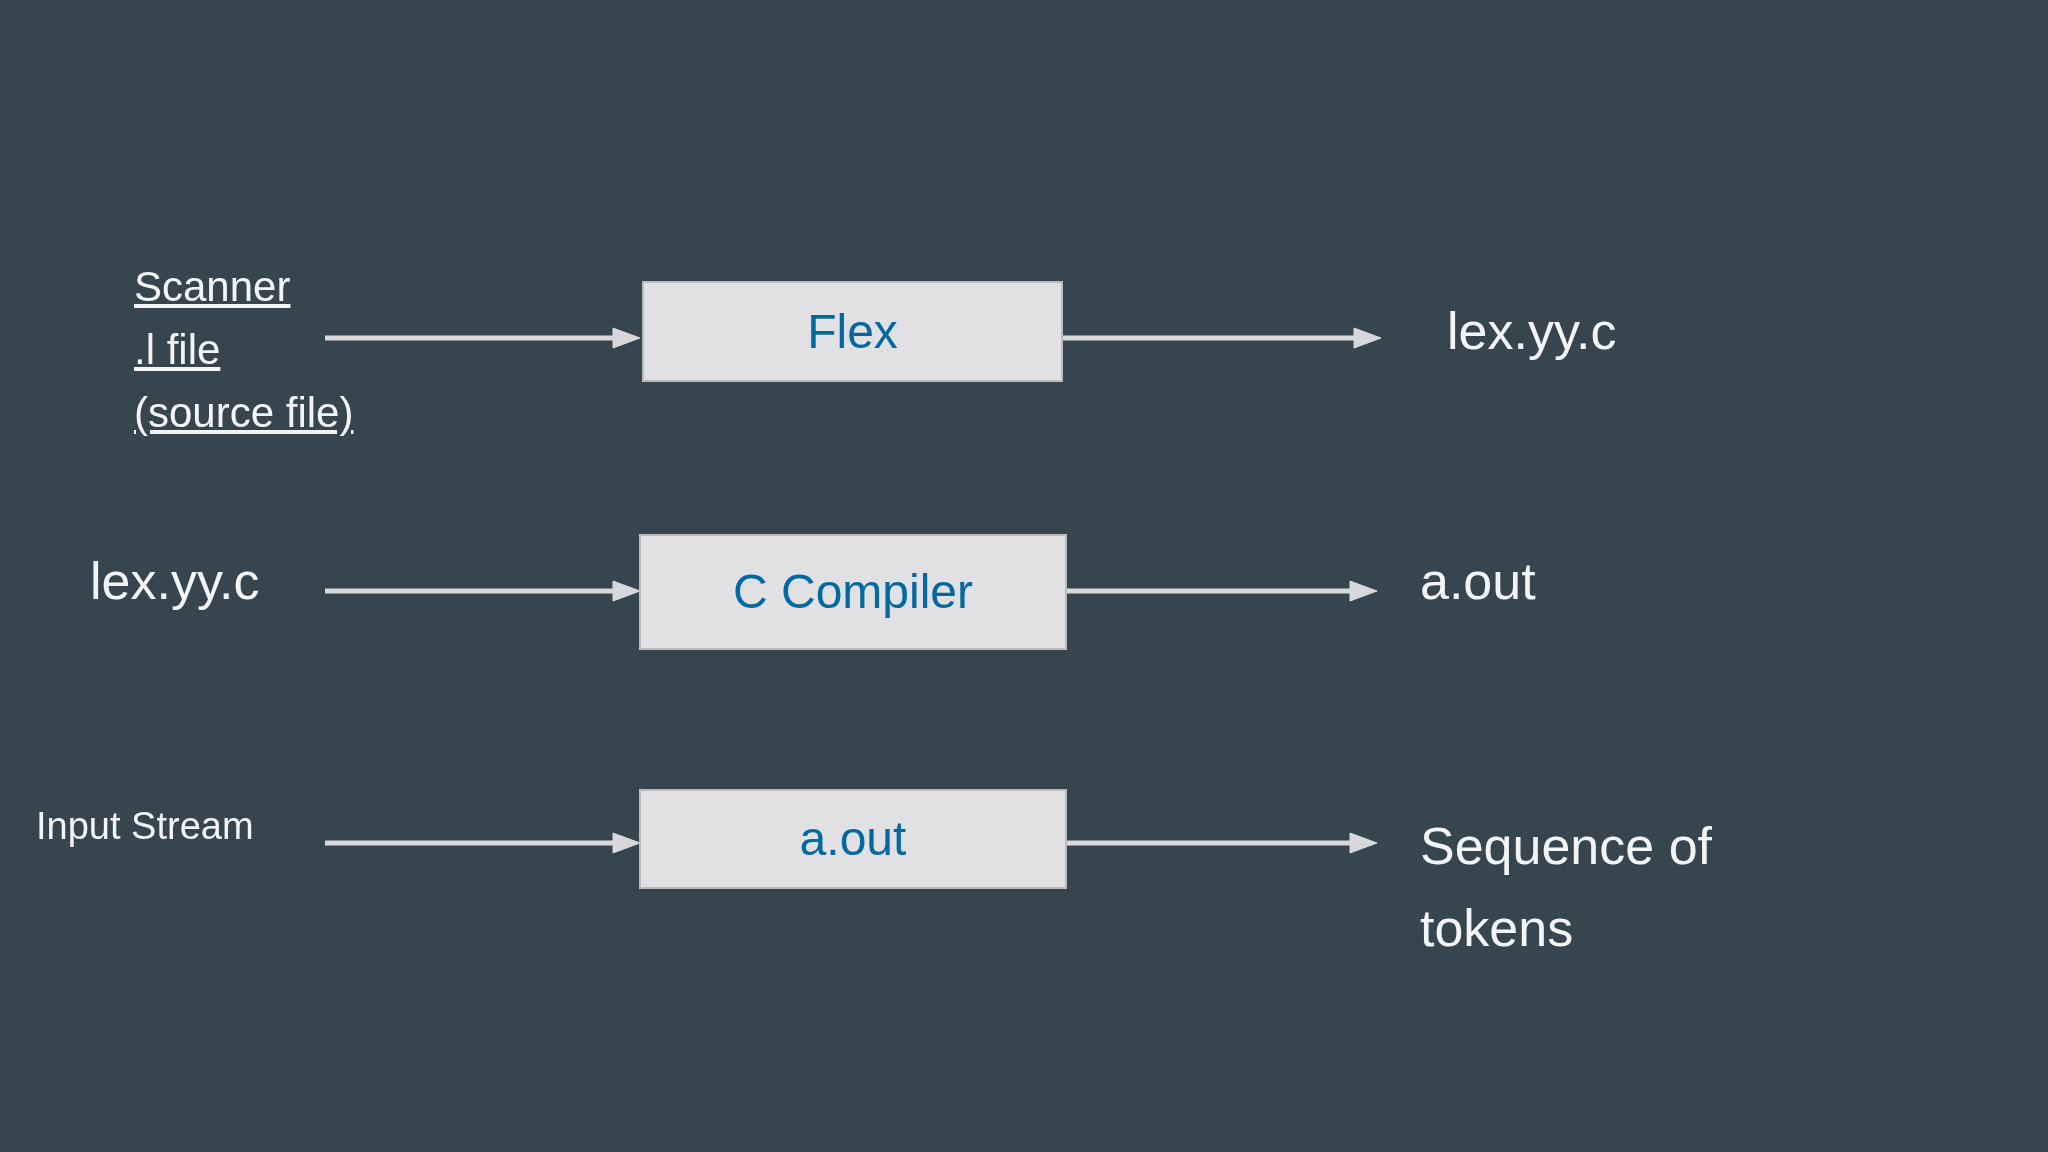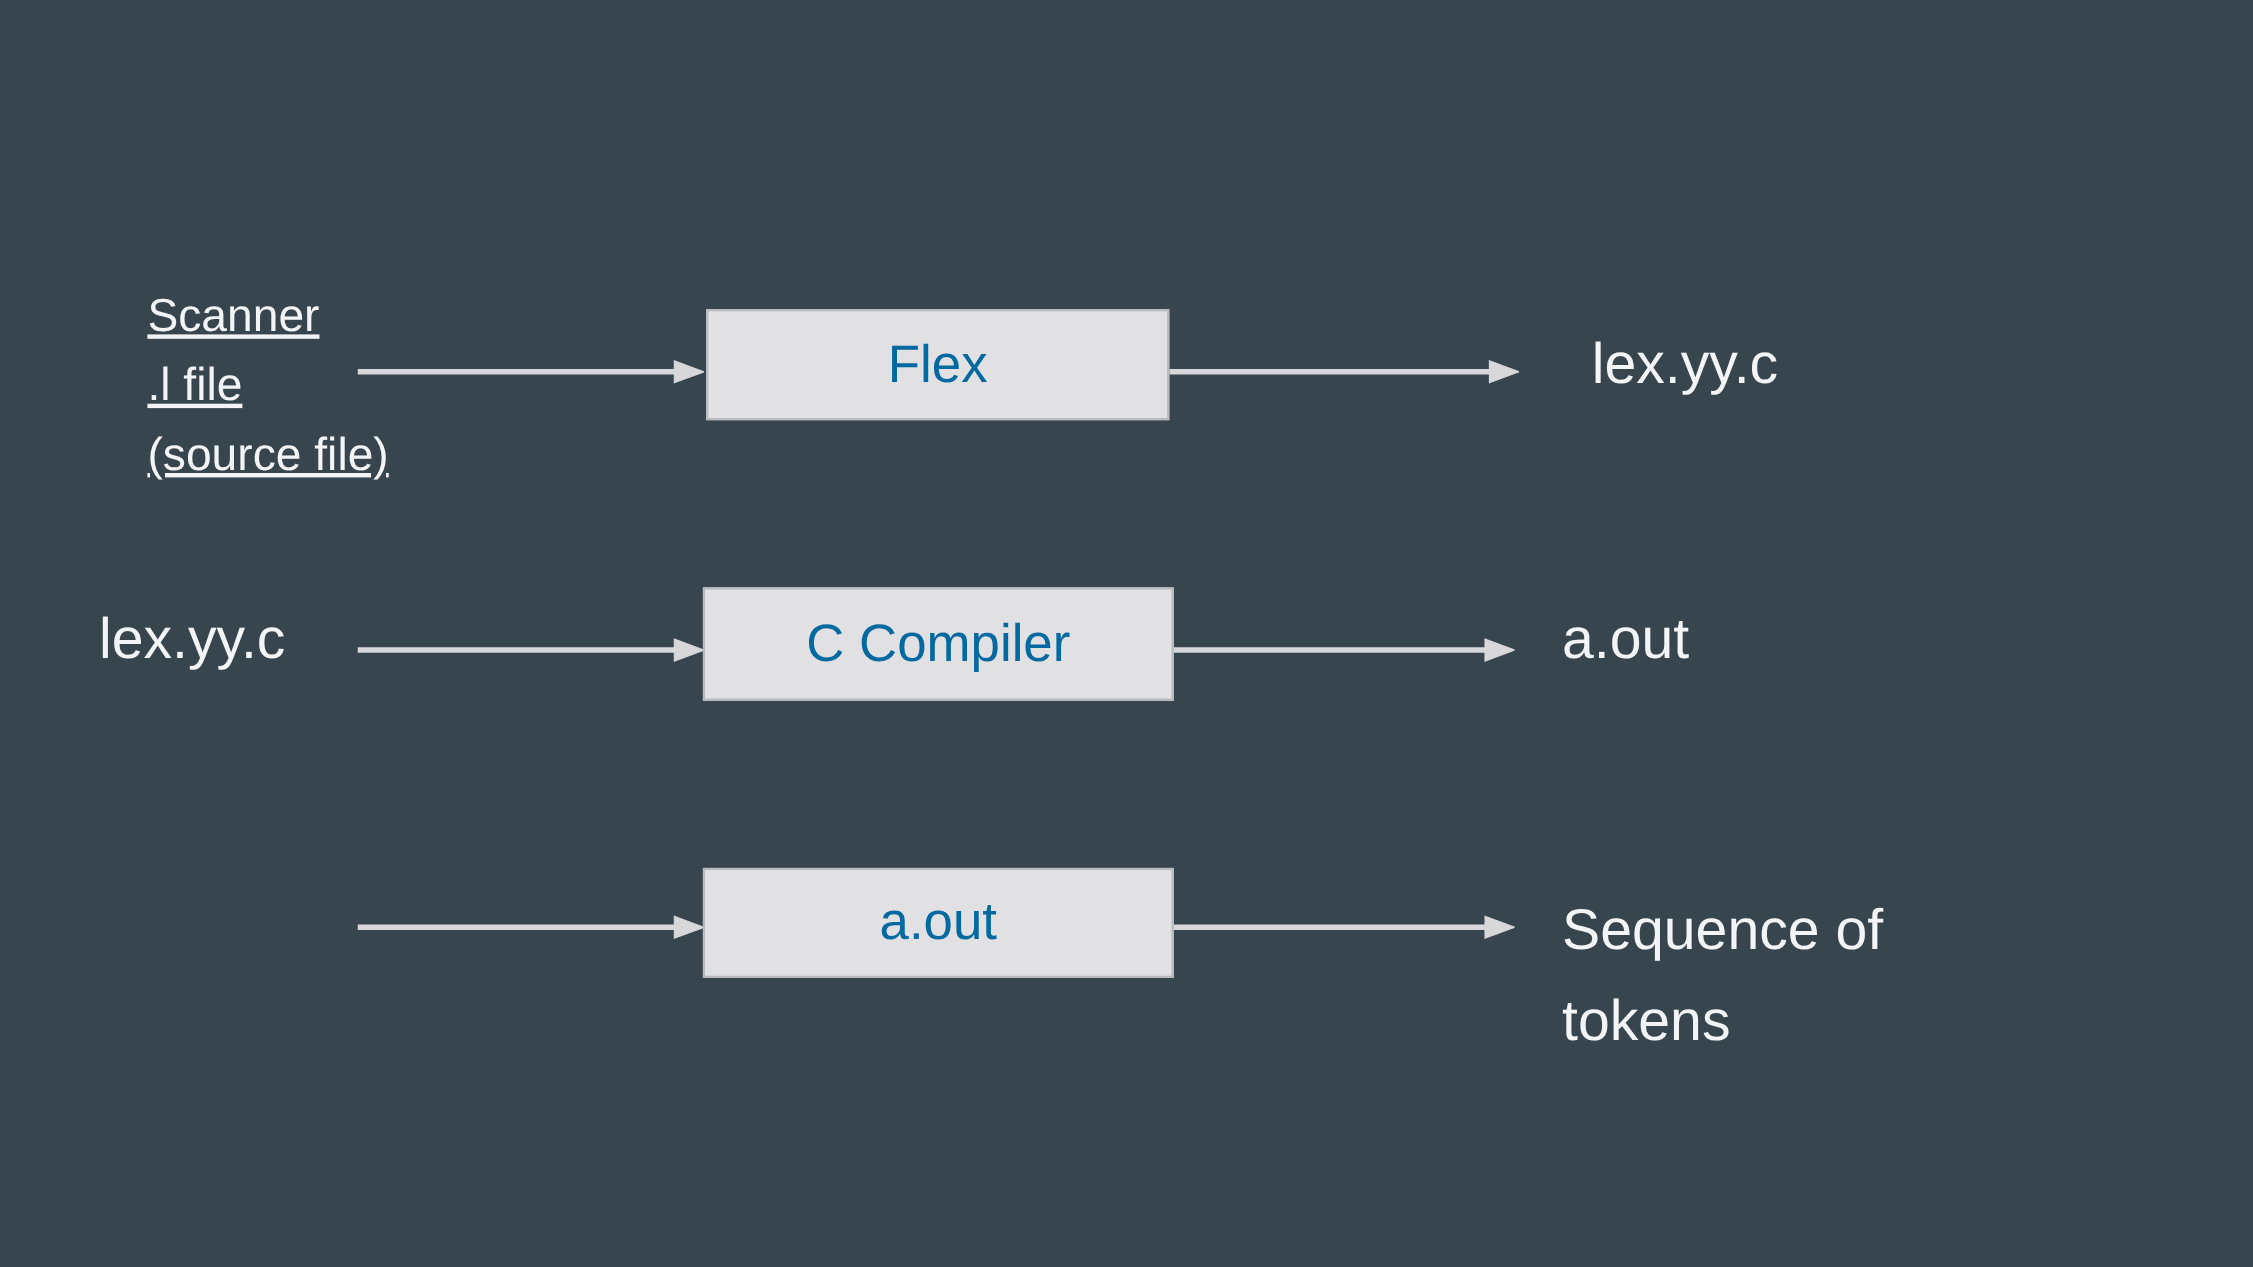--- a/index.html
+++ b/index.html
@@ -100,33 +100,34 @@
 
   <div class="label row2" style="left:90px; top:550px; font-size:52px; line-height:62px;">lex.yy.c</div>
 
   <div class="arrow" style="left:325px; top:578px; width:315px;">
     <svg width="315" height="26" viewBox="0 0 315 26">
       <line x1="0" y1="13" x2="300" y2="13" stroke="#d8d8da" stroke-width="5"></line>
       <polygon points="288,3 315,13 288,23" fill="#d8d8da" stroke="#d8d8da" stroke-width="1"></polygon>
     </svg>
   </div>
 
-  <div class="proc-box" style="left:639px; top:534px; width:428px; height:103px;">
+  <div class="proc-box" style="left:639px; top:534px; width:428px; height:116px;">
     <span>C Compiler</span>
   </div>
 
   <div class="arrow" style="left:1067px; top:578px; width:310px;">
     <svg width="310" height="26" viewBox="0 0 310 26">
       <line x1="0" y1="13" x2="295" y2="13" stroke="#d8d8da" stroke-width="5"></line>
       <polygon points="283,3 310,13 283,23" fill="#d8d8da" stroke="#d8d8da" stroke-width="1"></polygon>
     </svg>
   </div>
 
   <div class="label row2" style="left:1420px; top:550px; font-size:52px; line-height:62px;">a.out</div>
 
+  <div class="label row3" style="left:36px; top:802px; font-size:38px; line-height:48px;">Input Stream</div>
 
   <div class="arrow" style="left:325px; top:830px; width:315px;">
     <svg width="315" height="26" viewBox="0 0 315 26">
       <line x1="0" y1="13" x2="300" y2="13" stroke="#d8d8da" stroke-width="5"></line>
       <polygon points="288,3 315,13 288,23" fill="#d8d8da" stroke="#d8d8da" stroke-width="1"></polygon>
     </svg>
   </div>
 
   <div class="proc-box" style="left:639px; top:789px; width:428px; height:100px;">
     <span>a.out</span>

